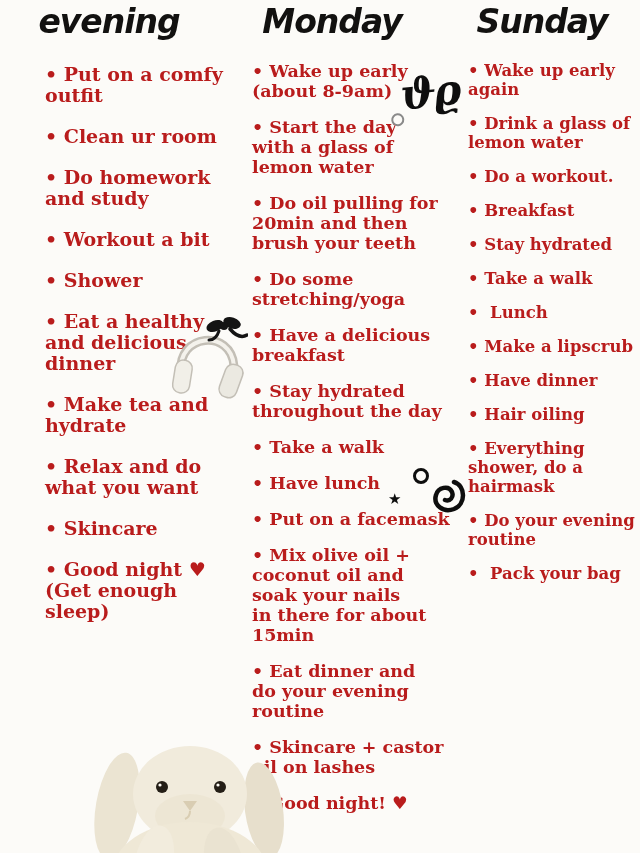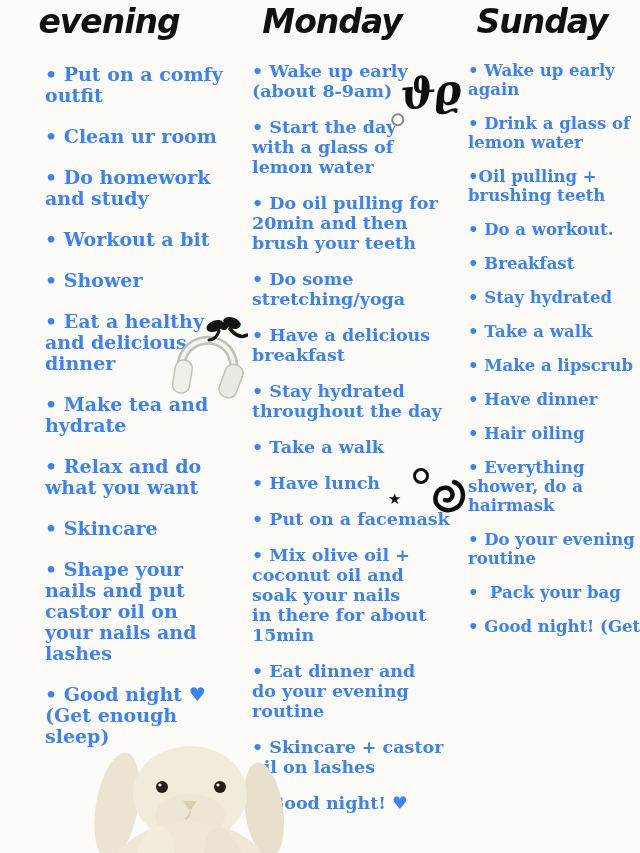--- a/index.html
+++ b/index.html
@@ -10,21 +10,21 @@
   .hdr{
     position:absolute;top:2px;
     font-family:"DejaVu Sans",sans-serif;font-weight:700;font-style:italic;
     font-size:33px;letter-spacing:-1px;text-align:center;color:#121110;
   }
   #h0{left:18px;width:182px;}
   #h1{left:240px;width:184px;}
   #h2{left:452px;width:180px;}
   .items{
     position:absolute;
-    font-family:"DejaVu Serif",serif;font-weight:700;color:#3b82f6;
+    font-family:"DejaVu Serif",serif;font-weight:700;color:#b91c1c;
   }
   .item{white-space:pre;}
   #c0{left:45px;top:64px;width:150px;font-size:19px;line-height:21px;}
   #c0 .item{margin-bottom:20px;}
   #c1{left:252px;top:61px;width:175px;font-size:17.5px;line-height:20px;}
   #c1 .item{margin-bottom:16px;}
   #c2{left:468px;top:61px;width:162px;font-size:16.5px;line-height:19px;}
   #c2 .item{margin-bottom:15px;}
 
   
@@ -75,25 +75,20 @@
       <div class="item">• Workout a bit</div>
       <div class="item">• Shower</div>
       <div class="item">• Eat a healthy
 and delicious
 dinner</div>
       <div class="item">• Make tea and
 hydrate</div>
       <div class="item">• Relax and do
 what you want</div>
       <div class="item">• Skincare</div>
-      <div class="item">• Shape your
-nails and put
-castor oil on
-your nails and
-lashes</div>
       <div class="item">• Good night ♥
 (Get enough
 sleep)</div>
     </div>
   <div class="items" id="c1">
       <div class="item">• Wake up early
 (about 8-9am)</div>
       <div class="item">• Start the day
 with a glass of
 lemon water</div>
@@ -119,36 +114,34 @@
 routine</div>
       <div class="item">• Skincare + castor
 oil on lashes</div>
       <div class="item">• Good night! ♥</div>
     </div>
   <div class="items" id="c2">
       <div class="item">• Wake up early
 again</div>
       <div class="item">• Drink a glass of
 lemon water</div>
-      <div class="item">•Oil pulling +
-brushing teeth</div>
       <div class="item">• Do a workout.</div>
       <div class="item">• Breakfast</div>
       <div class="item">• Stay hydrated</div>
       <div class="item">• Take a walk</div>
+      <div class="item">•  Lunch</div>
       <div class="item">• Make a lipscrub</div>
       <div class="item">• Have dinner</div>
       <div class="item">• Hair oiling</div>
       <div class="item">• Everything
 shower, do a
 hairmask</div>
       <div class="item">• Do your evening
 routine</div>
       <div class="item">•  Pack your bag</div>
-      <div class="item">• Good night! (Get</div>
     </div>
 
   <div class="swirl">
     <span class="ring"></span>
     <span class="glyphs">ϑϱ</span>
   </div>
 
   <div class="headphones">
     <svg width="82" height="96" viewBox="0 0 82 96">
       <path d="M15,60 C11,22 65,16 68,54" fill="none" stroke="#c3bfb6" stroke-width="9" stroke-linecap="round"></path>

